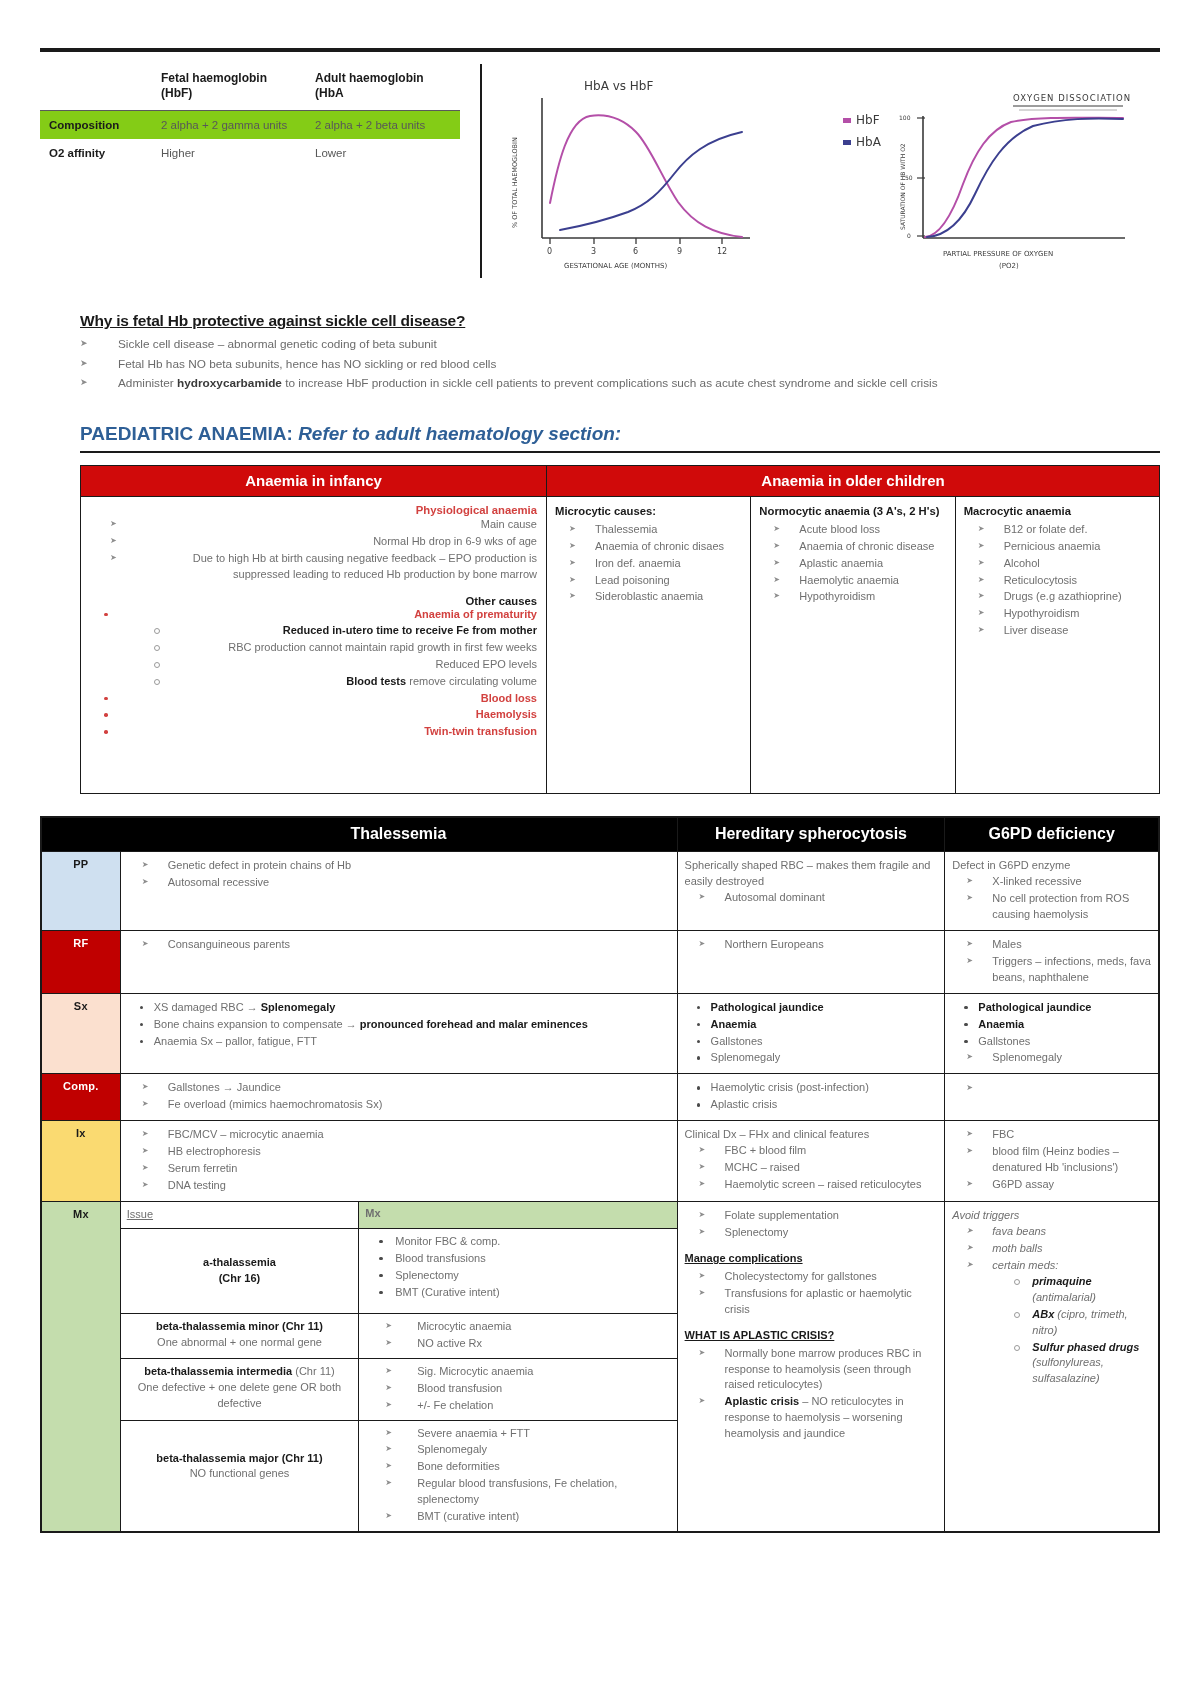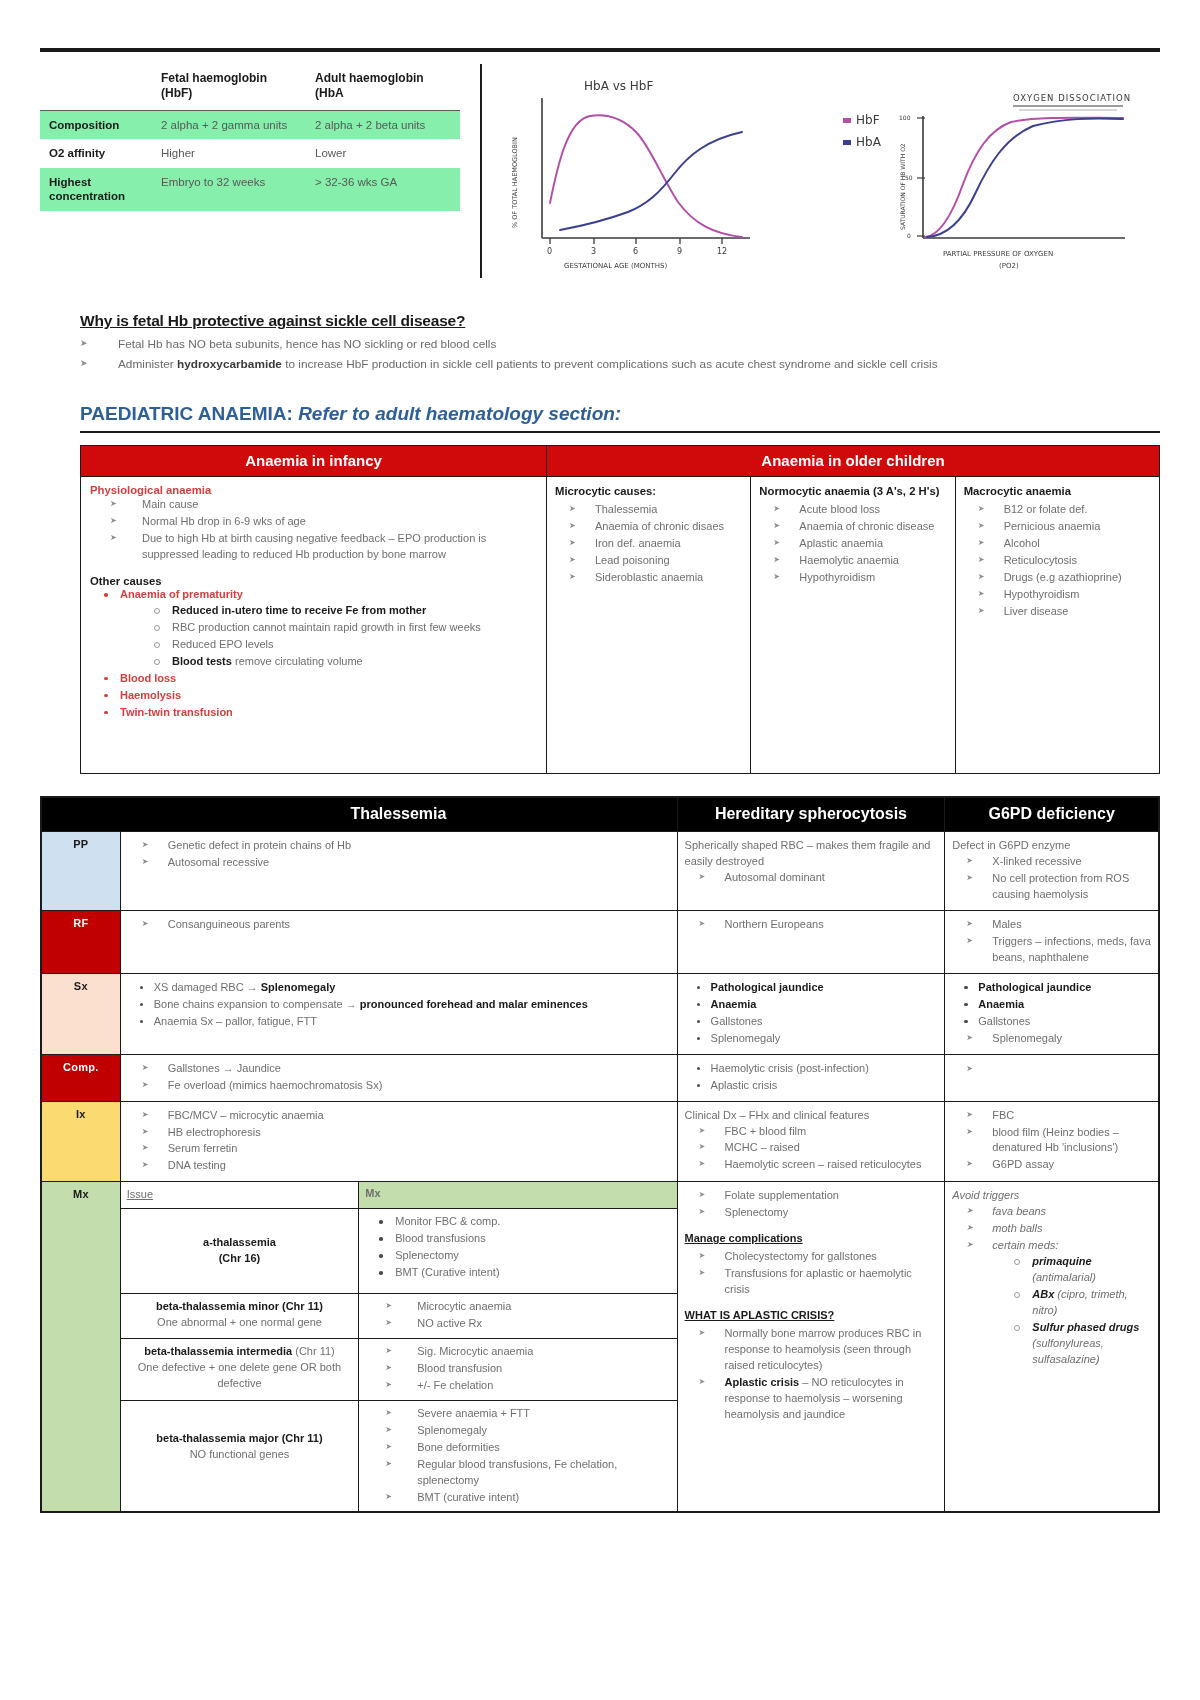--- a/index.html
+++ b/index.html
@@ -29,21 +29,21 @@
 
   
   .top-area { display:flex; gap:0px; align-items:flex-start; }
   .hb-table { width:420px; border-collapse:collapse; font-size:11.5px; }
   .hb-table th, .hb-table td {
     padding:7px 9px; vertical-align:top; text-align:left;
     line-height:1.25;
   }
   .hb-table thead th { font-weight:bold; color:#1a1a1a; font-size:12px; padding-bottom:9px; }
   .hb-table thead tr { border-bottom:1.5px solid #5a5a5a; }
-  .hb-table tbody tr.shade { background:#86efac; }
+  .hb-table tbody tr.shade { background:#84cc16; }
   .hb-table tbody td:first-child { font-weight:bold; color:#1a1a1a; width:112px; }
   .hb-table tbody td { color:#585858; }
 
   .vdiv { width:2px; background:#1a1a1a; align-self:stretch; margin:0 20px; min-height:205px; }
 
   
   .graphs { flex:1; display:flex; gap:4px; padding-top:4px; }
   .graph-box { flex:1; }
   .graph-box svg { display:block; }
   .hand { font-family:"DejaVu Sans", sans-serif; fill:#3a3a3a; }
@@ -73,21 +73,21 @@
 
   
   .anaemia-row { display:flex; margin-top:12px; padding-left:40px; }
   .an-left { width:466px; border:1.5px solid #1a1a1a; border-right:none; }
   .an-right { flex:1; border:1.5px solid #1a1a1a; }
   .an-hdr {
     background:#d00a0a; color:#ffffff; text-align:center;
     font-weight:bold; font-size:15px; padding:6px 0 7px 0;
     border-bottom:1.5px solid #1a1a1a;
   }
-  .an-body { padding:7px 9px 9px 9px; height:296px; }
+  .an-body { padding:7px 9px 9px 9px; height:296px;text-align:right; }
   .an-sub-red { color:#d2413f; font-weight:bold; font-size:11.3px; margin-bottom:1px; }
   .an-sub-black { color:#1a1a1a; font-weight:bold; font-size:11.3px; margin-top:12px; }
   ul.arrow, ul.dot, ul.circ { list-style:none; margin:0; padding:0; }
   ul.arrow > li {
     position:relative; padding-left:52px; font-size:11px; color:#6f6f6f;
     line-height:1.45; margin-bottom:1px;
   }
   ul.arrow > li:before { content:"\27A4"; position:absolute; left:20px; top:1px; font-size:8px; color:#8d8d8d; }
   ul.dot > li {
     position:relative; padding-left:30px; font-size:11px; color:#6f6f6f;
@@ -177,25 +177,20 @@
       <tbody>
         <tr class="shade">
           <td>Composition</td>
           <td>2 alpha  + 2 gamma units</td>
           <td>2 alpha + 2 beta units</td>
         </tr>
         <tr>
           <td>O2 affinity</td>
           <td>Higher</td>
           <td>Lower</td>
-        </tr>
-        <tr class="shade">
-          <td>Highest concentration</td>
-          <td>Embryo to 32 weeks</td>
-          <td>&gt; 32-36 wks GA</td>
         </tr>
       </tbody>
     </table>
 
     <div class="vdiv"></div>
 
     <div class="graphs">
 
       <div class="graph-box">
         <svg width="270" height="210" viewBox="0 0 270 210">
@@ -249,20 +244,21 @@
           <path d="M94,169 C112,168 128,156 142,126 C156,96 172,70 200,58 C230,50 258,50 290,51" fill="none" stroke="#3b3f8f" stroke-width="2" stroke-linecap="round"></path>
         </svg>
       </div>
 
     </div>
   </div>
 
   <div class="qblock">
     <div class="q-head">Why is fetal Hb protective against sickle cell disease?</div>
     <ul class="q-list">
+      <li>Sickle cell disease – abnormal genetic coding of beta subunit</li>
       <li>Fetal Hb has NO beta subunits, hence has NO sickling or red blood cells</li>
       <li><span>Administer </span><b>hydroxycarbamide</b><span> to increase HbF production in sickle cell patients to prevent complications such as acute chest syndrome and sickle cell crisis</span></li>
     </ul>
   </div>
 
   <div class="sec-wrap">
     <div class="sec-head"><span>PAEDIATRIC ANAEMIA: </span><span class="ital">Refer to adult haematology section:</span></div>
     <div class="sec-rule"></div>
   </div>
 

